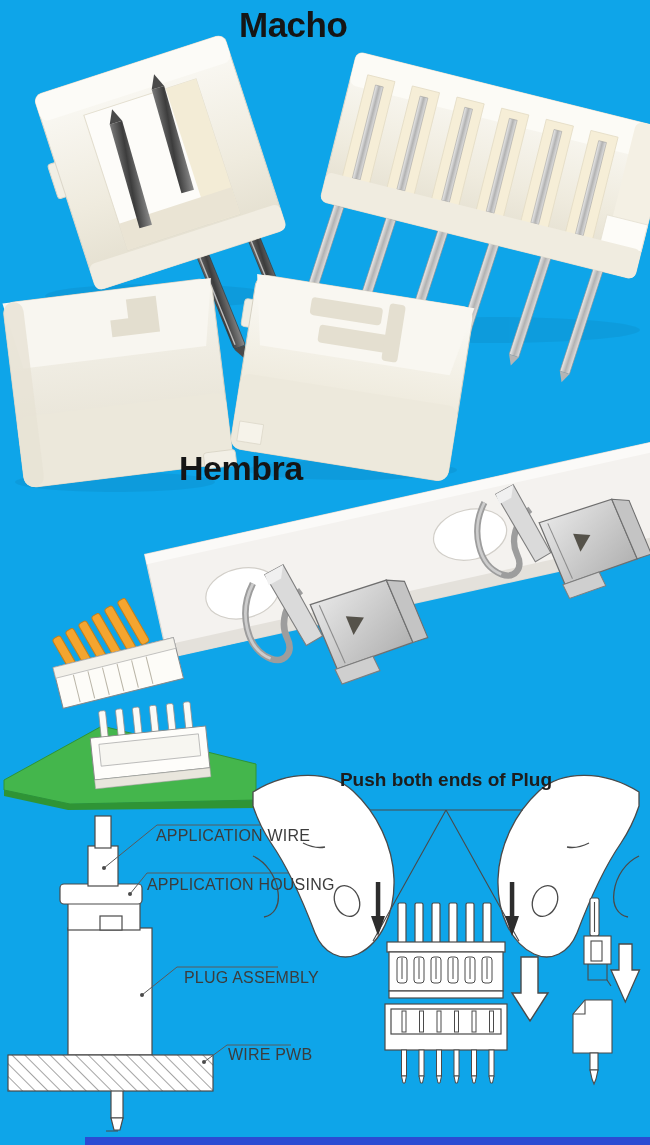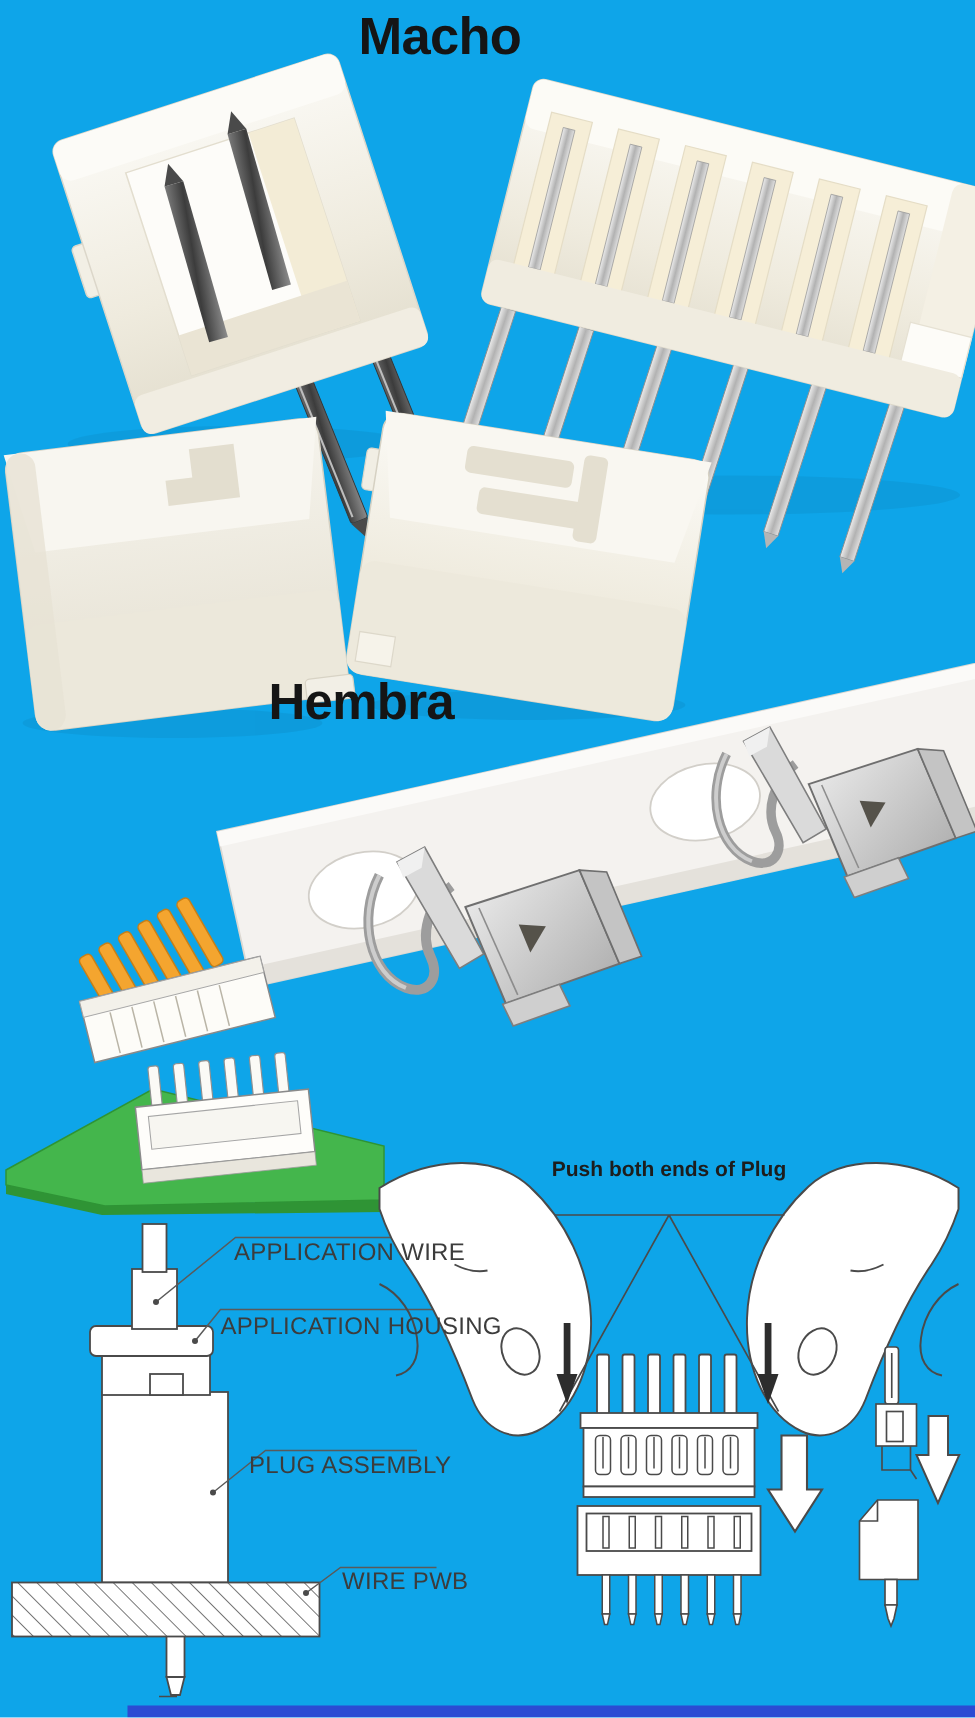--- a/index.html
+++ b/index.html
@@ -14,25 +14,25 @@
   }
   .plabel.macho  { left:239px; top:5px;   font-size:35px; }
   .plabel.hembra { left:135px; top:449px; font-size:34px;margin-left:44px; }
   .plabel.crimp  { left:462px; top:657px; font-size:35px; }
   .dlabel {
     position:absolute; font-size:16px; color:#3c3c3c; white-space:nowrap;
     letter-spacing:0.2px;
   }
   .dlabel.aw { left:156px; top:827px; }
   .dlabel.rh { left:147px; top:876px; }
-  .dlabel.pa { left:166px; top:969px; }
+  .dlabel.pa { left:184px; top:969px; }
   .dlabel.tp { left:228px; top:1046px; }
   .pushnote {
     position:absolute; left:336px; top:772px; width:220px; text-align:center;
-    font-size:14px; font-weight:700; color:#1d1d1d; line-height:15.5px;
+    font-size:19px; font-weight:700; color:#1d1d1d; line-height:15.5px;
   }
 </style>
 </head>
 <body>
 
 <div id="screen">
 
 <svg id="art" width="650" height="1145" viewBox="0 0 650 1145" xmlns="http://www.w3.org/2000/svg">
   <defs>
     <linearGradient id="gIvory" x1="0" y1="0" x2="0" y2="1">

